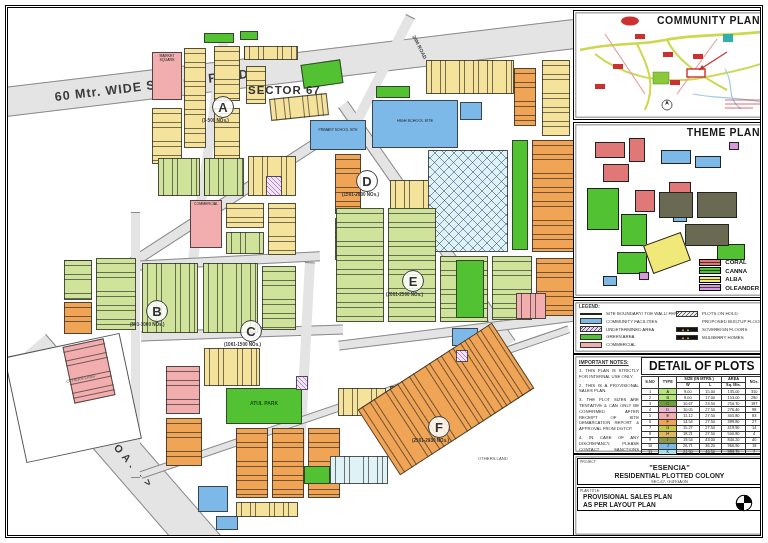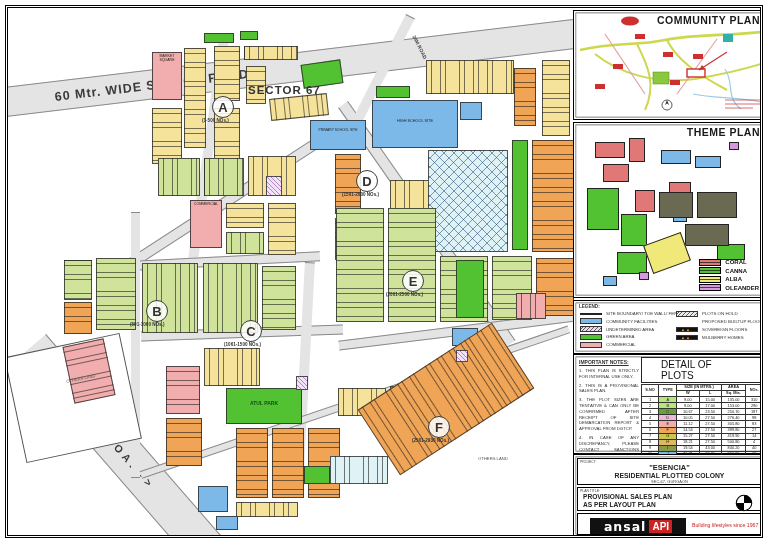--- a/index.html
+++ b/index.html
@@ -46,21 +46,21 @@
   .sw-hatch{border:.8px solid #333;background-image:repeating-linear-gradient(-45deg,transparent 0 2px,rgba(60,60,60,.8) 2px 2.7px);}
   .sw-logo{border:.8px solid #333;background:#111;position:relative;}
   .sw-logo::after{content:"▲▲";position:absolute;left:4px;top:-1px;font-size:4px;color:#f0a030;letter-spacing:1px;}
   .sw-none{border:none;}
   .leglb{font-size:4.4px;color:#333;white-space:nowrap;}
   
   .notes{position:absolute;left:5px;top:4px;width:60px;}
   .notes .ttl{font-size:5px;font-weight:bold;color:#333;text-decoration:underline;margin-bottom:3px;}
   .notes .itm{font-size:4.3px;color:#333;line-height:1.35;margin-bottom:3px;text-align:justify;}
   .dtable{position:absolute;left:67px;top:2px;width:122px;}
-  .dtable .ttl{font-size:10px;font-weight:normal;color:#111;border:1px solid #222;padding:1px 19px;}
+  .dtable .ttl{font-size:12px;font-weight:bold;color:#111;border:1px solid #222;padding:1px 7px;}
   table.pt{border-collapse:collapse;width:100%;margin-top:1px;}
   table.pt th,table.pt td{border:.6px solid #333;font-size:3.9px;color:#222;text-align:center;padding:.4px 1px;line-height:1.1;font-weight:normal;}
   table.pt th{font-weight:bold;background:#fff;}
   
   .tb-row{position:absolute;left:3px;right:3px;border:1px solid #000;background:#fff;box-sizing:border-box;}
   .tinylab{position:absolute;left:2px;top:1px;font-size:3.4px;color:#444;}
   .projname{text-align:center;font-size:7.5px;font-weight:bold;color:#222;margin-top:4px;}
   .projline{text-align:center;font-size:6.8px;font-weight:bold;color:#222;}
   .projloc{text-align:center;font-size:4px;color:#444;}
   .planline{font-size:6.6px;font-weight:bold;color:#222;margin-left:5px;line-height:1.25;}
@@ -482,23 +482,16 @@
     <div class="tb-row" style="top:32px;height:24px;">
       <div class="tinylab">PLAN TITLE:</div>
       <div class="planline" style="margin-top:5px;">PROVISIONAL SALES PLAN</div>
       <div class="planline">AS PER LAYOUT PLAN</div>
       <svg class="naicon" width="18" height="18" viewBox="0 0 20 20">
         <circle cx="10" cy="10" r="8.6" stroke="#000" stroke-width="1.2" fill="#fff"></circle>
         <path d="M10,10 L10,1.4 A8.6,8.6 0 0 1 18.6,10 Z" fill="#000"></path>
         <path d="M10,10 L10,18.6 A8.6,8.6 0 0 1 1.4,10 Z" fill="#000"></path>
       </svg>
     </div>
-    <div class="tb-row" style="top:58px;height:22px;">
-      <div class="logobox">
-        <span class="logomain">ansal</span>
-        <span class="logosub">API</span>
-      </div>
-      <div class="logotag" style="left:114px;top:8px;">Building lifestyles since 1967</div>
-    </div>
   </div>
 
 </div>
 </div>
 
 </body></html>

